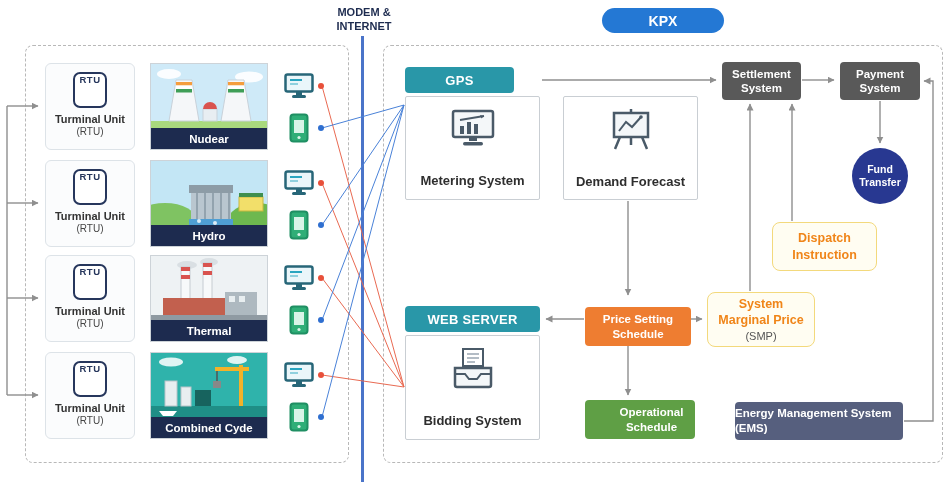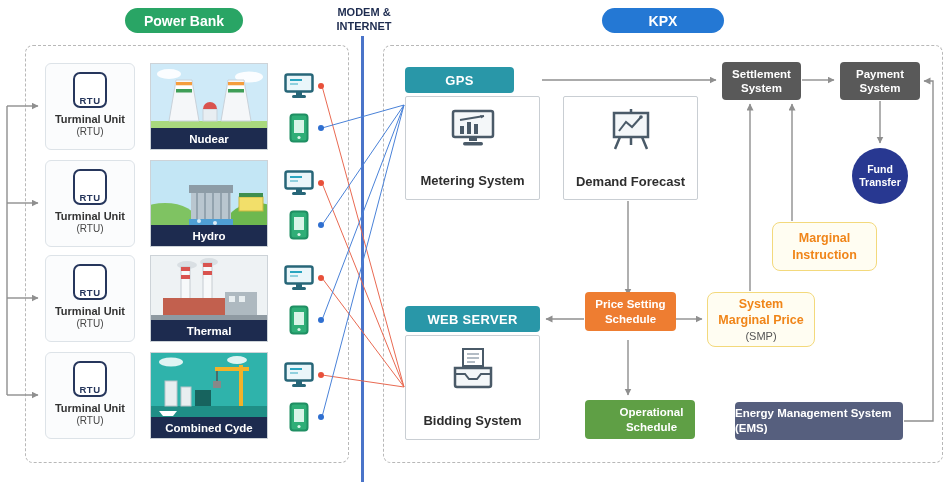--- a/index.html
+++ b/index.html
@@ -18,21 +18,21 @@
   .pill-blue{background:var(--kpx-blue);}
   .modem-label{position:absolute;left:326px;top:5px;width:76px;text-align:center;
         color:var(--navy);font-weight:bold;font-size:11px;line-height:14px;}
   .modem-line{position:absolute;left:361px;top:36px;width:3px;height:446px;background:var(--modem-blue);}
   .dashed-group{position:absolute;border:1.5px dashed #b8b8b8;border-radius:8px;}
   .overlay{position:absolute;left:0;top:0;pointer-events:none;}
   .rtu-card{position:absolute;left:45px;width:90px;height:87px;background:#fbfcfd;
         border:1px solid #dde3e8;border-radius:6px;display:flex;flex-direction:column;
         align-items:center;padding-top:8px;box-sizing:border-box;}
   .rtu-icon{width:34px;height:36px;border:2.5px solid #26365c;border-radius:7px;
-        display:flex;align-items:flex-end;justify-content:center;box-sizing:border-box;background:#fff;}
+        display:flex;align-items:flex-start;justify-content:center;box-sizing:border-box;background:#fff;}
   .rtu-icon span{font-size:9.5px;font-weight:bold;color:#26365c;letter-spacing:.5px;}
   .rtu-name{margin-top:5px;font-size:11px;font-weight:bold;color:#333;}
   .rtu-sub{margin-top:1px;font-size:10px;color:#444;}
   .plant{position:absolute;left:150px;width:118px;height:87px;border:1px solid #cdd3d8;
         box-sizing:border-box;overflow:hidden;}
   .plant svg{display:block;}
   .plant-label{position:absolute;left:0;bottom:0;width:100%;height:21px;background:var(--navy);
         color:#fff;font-size:11.5px;font-weight:bold;display:flex;align-items:center;justify-content:center;}
   .dev{position:absolute;}
   .teal-head{position:absolute;background:var(--teal);border-radius:4px;color:#fff;
@@ -58,23 +58,20 @@
         align-items:center;justify-content:center;text-align:center;padding-left:23px;}
   .ems-box{position:absolute;background:var(--ems-slate);border-radius:4px;color:#fff;
         font-size:11.5px;font-weight:bold;line-height:1.3;display:flex;flex-direction:column;
         align-items:flex-start;justify-content:center;text-align:center;}
 </style>
 </head>
 <body>
 
 <div class="canvas">
 
-  <div class="pill pill-green" style="left:125px;top:8px;width:118px;height:25px">
-    <span>Power Bank</span>
-  </div>
   <div class="modem-label">
     <div>MODEM &amp;</div>
     <div>INTERNET</div>
   </div>
   <div class="pill pill-blue" style="left:602px;top:8px;width:122px;height:25px">
     <span>KPX</span>
   </div>
 
   <div class="modem-line"></div>
   <div class="dashed-group" style="left:25px;top:45px;width:322px;height:416px"></div>
@@ -345,24 +342,24 @@
   </div>
   <div class="gray-box" style="left:840px;top:62px;width:80px;height:38px">
     <div>Payment</div>
     <div>System</div>
   </div>
   <div class="fund-circle" style="left:852px;top:148px;width:56px;height:56px">
     <div>Fund</div>
     <div>Transfer</div>
   </div>
   <div class="yellow-box" style="left:772px;top:222px;width:105px;height:49px">
-    <div>Marginal</div>
+    <div>Dispatch</div>
     <div>Instruction</div>
   </div>
-  <div class="orange-box" style="left:585px;top:292px;width:91px;height:39px">
+  <div class="orange-box" style="left:585px;top:307px;width:106px;height:39px">
     <div>Price Setting</div>
     <div>Schedule</div>
   </div>
   <div class="yellow-box" style="left:707px;top:292px;width:108px;height:55px">
     <div>System</div>
     <div>Marginal Price</div>
     <div class="smp-sub">(SMP)</div>
   </div>
   <div class="green-box2" style="left:585px;top:400px;width:87px;height:39px">
     <div>Operational</div>

